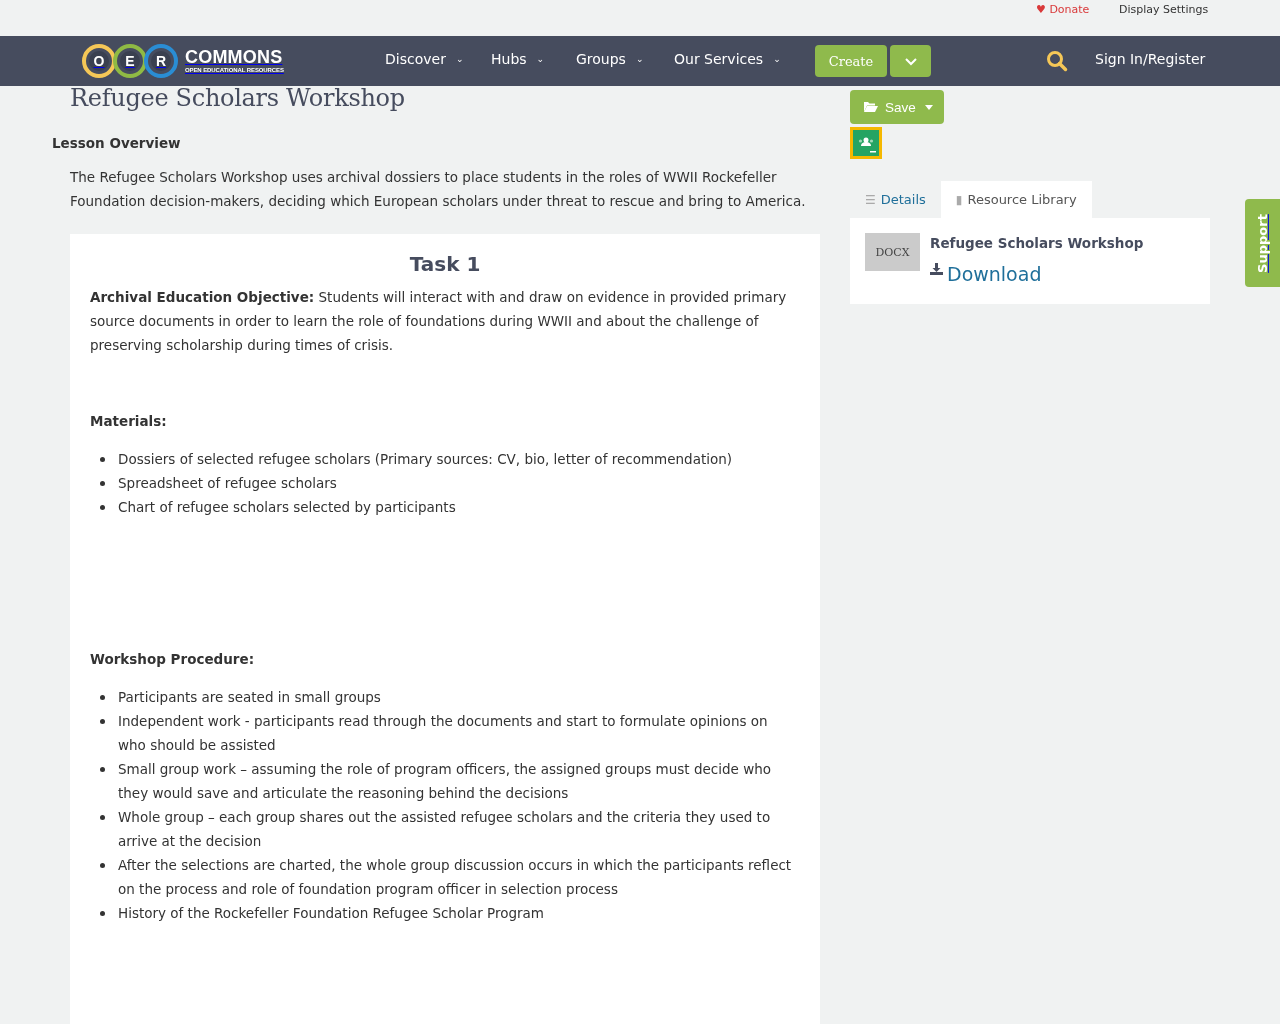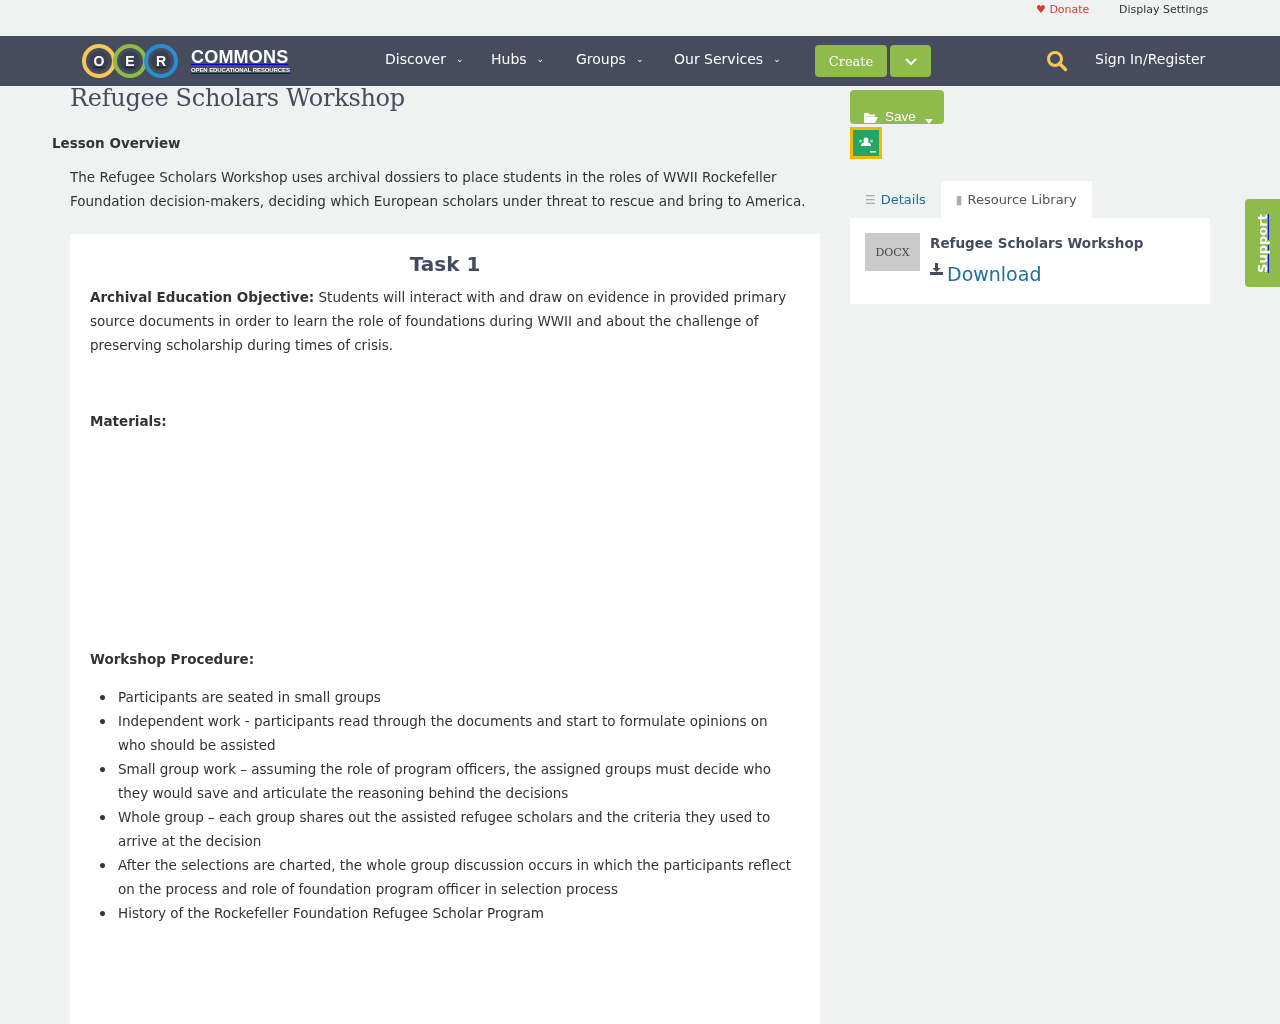--- a/index.html
+++ b/index.html
@@ -10,21 +10,21 @@
   .topbar .donate { position: absolute; left: 1036px; top: 3px; color: #d9393a; text-decoration: none; }
   .topbar .display { position: absolute; left: 1119px; top: 3px; color: #333; text-decoration: none; }
 
   .navbar { height: 50px; background: #464c5e; position: relative; }
   .logo { position: absolute; left: 82px; top: 5px; height: 40px; display: flex; align-items: center; }
   .logo .ring { width: 34px; height: 34px; border-radius: 50%; border: 4px solid; display: flex; align-items: center; justify-content: center; color: #fff; font-weight: bold; font-size: 14px; margin-right: -3px; background: #464c5e; font-family: "Liberation Sans", sans-serif; }
   .logo .ring span { background: #3a4050; width: 20px; height: 20px; border-radius: 50%; display:flex; align-items:center; justify-content:center; }
   .logo .o { border-color: #f5c757; }
   .logo .e { border-color: #8fba44; }
   .logo .r { border-color: #2a8dd4; }
-  .logo .brand { margin-left: 16px; color: #fff; display: flex; flex-direction: column; font-family: "Liberation Sans", sans-serif; }
+  .logo .brand { margin-left: 10px; color: #fff; display: flex; flex-direction: column; font-family: "Liberation Sans", sans-serif; }
   .logo .brand .b1 { font-size: 18px; font-weight: bold; letter-spacing: 0.2px; line-height: 18px; }
   .logo .brand .b2 { font-size: 6px; font-weight: bold; line-height: 8px; letter-spacing: -0.1px; }
 
   .nav-item { position: absolute; top: 15px; color: #fff; font-size: 14px; text-decoration: none; display: flex; align-items: center; }
   .nav-item .chev { margin-left: 10px; font-size: 9px; }
   .create-btn { position: absolute; left: 815px; top: 9px; width: 72px; height: 32px; background: #8fba4c; border-radius: 4px; color: #fff; font-size: 13px; display: flex; align-items: center; justify-content: center; border: none; font-family: "DejaVu Serif", serif; }
   .create-dd { position: absolute; left: 890px; top: 9px; width: 41px; height: 32px; background: #8fba4c; border-radius: 4px; border: none; display: flex; align-items: center; justify-content: center; }
   .search-icon { position: absolute; left: 1046px; top: 33px; }
   .signin { position: absolute; left: 1095px; top: 15px; color: #fff; font-size: 14px; text-decoration: none; }
 
@@ -34,21 +34,21 @@
 
   .content-panel { position: absolute; left: 70px; top: 234px; width: 750px; height: 800px; background: #fff; padding: 0 20px; }
   .task-title { position: absolute; left: 0; width: 750px; top: 18px; text-align: center; font-size: 20px; font-weight: bold; color: #464c5e; }
   .objective { position: absolute; left: 20px; top: 51px; width: 710px; font-size: 13.5px; line-height: 24px; color: #333; }
   .objective b { color: #333; }
   .section-label { position: absolute; left: 20px; font-size: 13.5px; font-weight: bold; color: #333; }
   ul.list { position: absolute; left: 48px; width: 680px; font-size: 13.5px; line-height: 24px; color: #333; list-style: none; }
   ul.list li { position: relative; }
   ul.list li::before { content: ""; position: absolute; left: -18px; top: 10px; width: 5px; height: 5px; background: #333; border-radius: 50%; }
 
-  .save-btn { position: absolute; left: 850px; top: 90px; width: 94px; height: 34px; background: #8fba4c; border-radius: 4px; color: #fff; font-size: 13.5px; display: flex; align-items: flex-end; padding-left: 13px; border: none; }
+  .save-btn { position: absolute; left: 850px; top: 90px; width: 94px; height: 34px; background: #8fba4c; border-radius: 4px; color: #fff; font-size: 13.5px; display: flex; align-items: center; padding-left: 13px; border: none; }
   .save-btn .caret { margin-left: 9px; width: 0; height: 0; border-left: 4px solid transparent; border-right: 4px solid transparent; border-top: 5px solid #fff; }
   .classroom-btn { position: absolute; left: 850px; top: 127px; width: 32px; height: 32px; background: #f5b800; padding: 3px; }
   .classroom-btn .inner { width: 26px; height: 26px; background: #25a463; position: relative; }
 
   .tabs { position: absolute; left: 850px; top: 181px; height: 37px; display: flex; }
   .tab { height: 37px; font-size: 13px; display: flex; align-items: center; padding: 0 15px; text-decoration: none; }
   .tab.details { color: #1f6f9a; }
   .tab.library { background: #fff; color: #555; }
   .tab .ico { margin-right: 5px; color: #aaa; font-size: 12px; }
 
@@ -124,20 +124,25 @@
 
 <h1 class="page-title">Refugee Scholars Workshop</h1>
 <div class="overview-label">Lesson Overview</div>
 <p class="overview-text">The Refugee Scholars Workshop uses archival dossiers to place students in the roles of WWII Rockefeller Foundation decision-makers, deciding which European scholars under threat to rescue and bring to America.</p>
 
 <div class="content-panel">
   <div class="task-title">Task 1</div>
   <p class="objective"><b>Archival Education Objective:</b><span> Students will interact with and draw on evidence in provided primary source documents in order to learn the role of foundations during WWII and about the challenge of preserving scholarship during times of crisis.</span></p>
 
   <div class="section-label" style="top:179px">Materials:</div>
+  <ul class="list" style="top:213px">
+    <li>Dossiers of selected refugee scholars (Primary sources: CV, bio, letter of recommendation)</li>
+    <li>Spreadsheet of refugee scholars</li>
+    <li>Chart of refugee scholars selected by participants</li>
+  </ul>
 
   <div class="section-label" style="top:417px">Workshop Procedure:</div>
   <ul class="list" style="top:451px">
     <li>Participants are seated in small groups</li>
     <li>Independent work - participants read through the documents and start to formulate opinions on who should be assisted</li>
     <li>Small group work – assuming the role of program officers, the assigned groups must decide who they would save and articulate the reasoning behind the decisions</li>
     <li>Whole group – each group shares out the assisted refugee scholars and the criteria they used to arrive at the decision</li>
     <li>After the selections are charted, the whole group discussion occurs in which the participants reflect on the process and role of foundation program officer in selection process</li>
     <li>History of the Rockefeller Foundation Refugee Scholar Program</li>
   </ul>

